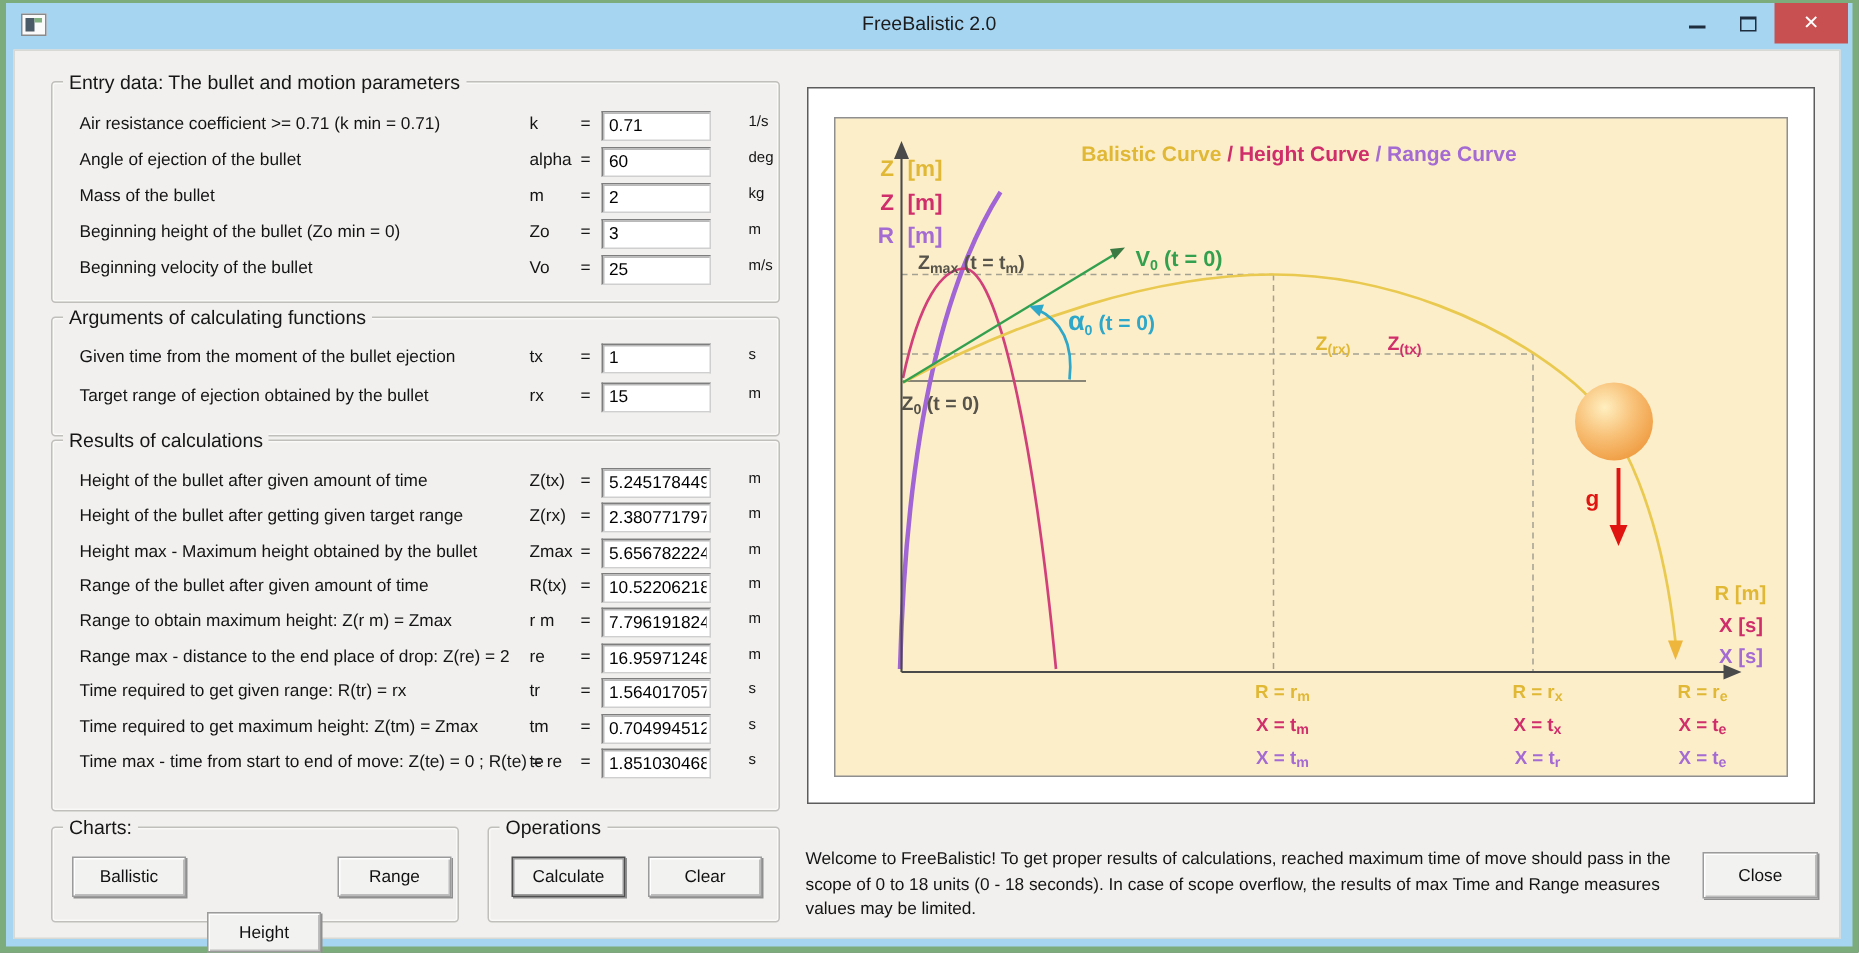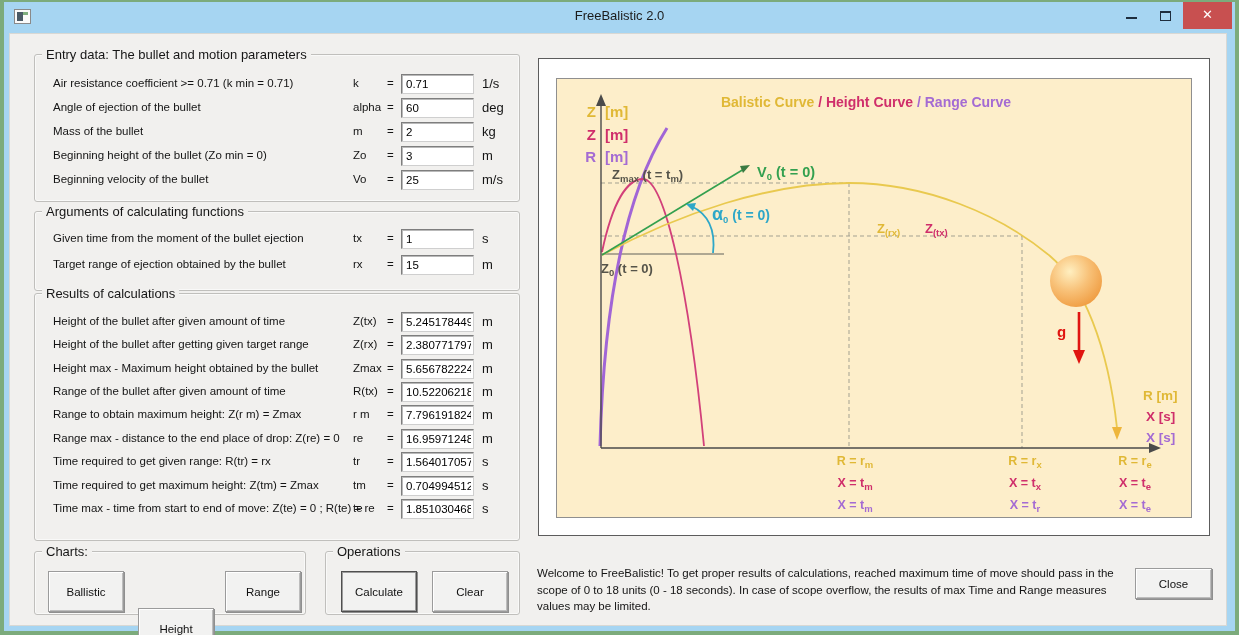--- a/index.html
+++ b/index.html
@@ -27,23 +27,23 @@
                font-size:13px;color:#161616;white-space:nowrap;}
   .row{position:absolute;left:0;width:100%;height:21px;}
   .flabel{position:absolute;left:18px;top:3px;font-size:11.5px;color:#141414;white-space:nowrap;}
   .fsym{position:absolute;left:318px;top:3px;font-size:11.5px;color:#141414;white-space:nowrap;}
   .feq{position:absolute;left:352px;top:3px;font-size:11.5px;color:#141414;}
   .field{position:absolute;left:366px;top:0;width:73px;height:20px;background:#fff;
          border:1px solid #7e7e7e;border-right-color:#cfcfcf;border-bottom-color:#cfcfcf;
          box-shadow:inset 1px 1px 0 #b9b9b9;box-sizing:border-box;
          font-family:"Liberation Sans",sans-serif;font-size:11.5px;color:#000;
          padding:0 2px 0 4px;overflow:hidden;white-space:nowrap;line-height:18px;}
-  .funit{position:absolute;left:447px;top:2px;font-size:13px;color:#141414;white-space:nowrap;text-align:center;}
-  
-  .btn{position:absolute;width:76px;height:41px;background:#f2f2f1;
+  .funit{position:absolute;left:464px;top:2px;font-size:10px;color:#141414;white-space:nowrap;text-align:center;}
+  
+  .btn{position:absolute;width:76px;height:27px;background:#f2f2f1;
        border:1px solid #9b9b9b;box-sizing:border-box;
        box-shadow:inset 1px 1px 0 #ffffff,inset -1px -1px 0 #bdbdbd,1px 1px 0 #8f8f8f;
        font-family:"Liberation Sans",sans-serif;font-size:11.5px;color:#111;
        text-align:center;line-height:24px;padding:0;}
   .btn-default{border-color:#4f4f4f;box-shadow:inset 0 0 0 1px #9c9c9c,1px 1px 0 #8f8f8f;}
   
   .panel{position:absolute;left:538px;top:58px;width:672px;height:478px;background:#ffffff;
          border:1px solid #5c5c5c;box-sizing:border-box;}
   .chart-img{position:absolute;left:556px;top:78px;width:636px;height:440px;background:#fdeeca;
              border:1px solid #8f8f8f;box-sizing:border-box;}
@@ -168,21 +168,21 @@
       <span class="funit">m</span>
     </div>
     <div class="row" style="top:111px;">
       <span class="flabel">Range to obtain maximum height:  Z(r m) = Zmax</span>
       <span class="fsym">r m</span>
       <span class="feq">=</span>
       <input class="field" value="7.7961918249" style="">
       <span class="funit">m</span>
     </div>
     <div class="row" style="top:135px;">
-      <span class="flabel">Range max - distance to the end place of drop:  Z(re) = 0</span>
+      <span class="flabel">Range max - distance to the end place of drop:  Z(re) = 2</span>
       <span class="fsym">re</span>
       <span class="feq">=</span>
       <input class="field" value="16.959712483" style="">
       <span class="funit">m</span>
     </div>
     <div class="row" style="top:158px;">
       <span class="flabel">Time required to get given range:  R(tr) = rx</span>
       <span class="fsym">tr</span>
       <span class="feq">=</span>
       <input class="field" value="1.5640170574" style="">

